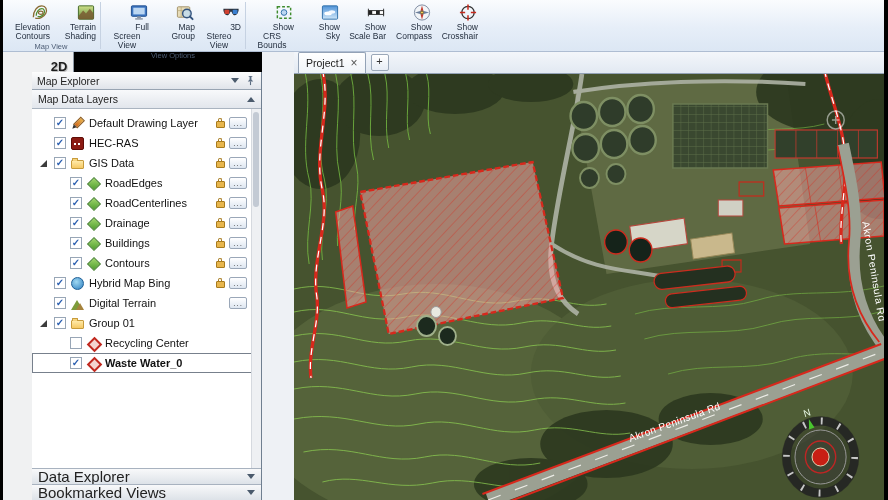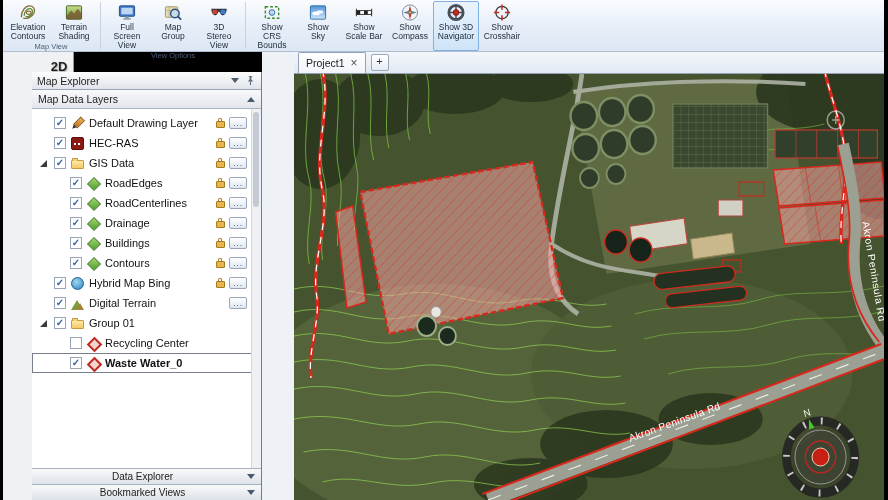--- a/index.html
+++ b/index.html
@@ -3,21 +3,21 @@
 <meta charset="utf-8">
 <style>
   html,body{margin:0;padding:0;}
   body{width:888px;height:500px;overflow:hidden;font-family:"Liberation Sans",sans-serif;background:#000;}
   .app{position:relative;width:888px;height:500px;background:#000;overflow:hidden;}
 
   
   .ribbon{position:absolute;left:3px;top:0;right:4px;height:51px;background:linear-gradient(#fafcfe,#e6eef8 55%,#dce7f4);border-bottom:1px solid #aebdd2;display:flex;align-items:stretch;}
   .rgroup{display:flex;flex-direction:column;padding:1px 2px 0 2px;}
   .rbuttons{display:flex;flex:1;}
-  .rbtn{width:44px;display:flex;flex-direction:column;align-items:center;padding-top:1px;font-size:8.5px;color:#1f2a3a;line-height:9px;text-align:center;border:1px solid transparent;border-radius:2px;cursor:default;}
+  .rbtn{width:44px;display:flex;flex-direction:column;align-items:flex-end;padding-top:1px;font-size:8.5px;color:#1f2a3a;line-height:9px;text-align:center;border:1px solid transparent;border-radius:2px;cursor:default;}
   .rbtn svg{width:20px;height:19px;margin-bottom:1px;flex:none;}
   .rbtn.active{background:linear-gradient(#eaf4fe,#cfe4f9);border-color:#7fb0e0;}
   .rgroup-label{font-size:7.5px;color:#4c5c74;text-align:center;height:10px;line-height:10px;}
   .rsep{width:1px;background:#c6d2e2;margin:2px 1px;}
 
   
   .strip{position:absolute;left:3px;top:52px;width:28px;bottom:0;background:#f0f1f2;border-right:1px solid #8f9aa6;display:flex;flex-direction:column;align-items:center;padding-left:42px;}
   .mode{font-weight:bold;font-size:13px;color:#1d1d1d;text-shadow:1px 1px 0 #c2c2c2;margin-top:4px;height:22px;line-height:22px;cursor:default;}
   .mode.m3d{color:#1a5fae;font-style:italic;text-shadow:1px 1px 0 #9fc3e2;}
   .tool{width:24px;height:22px;display:flex;align-items:center;justify-content:center;margin-top:2px;border:1px solid transparent;border-radius:2px;}
@@ -53,21 +53,21 @@
   .i-bing{background:radial-gradient(circle at 40% 35%,#9fd8f2,#2e7fc0);border:1px solid #1e5f96;border-radius:50%;box-sizing:border-box;}
   .i-terrain::before{content:"";position:absolute;bottom:0;left:0;border-left:6px solid transparent;border-right:6px solid transparent;border-bottom:10px solid #7d9b3a;}
   .i-terrain::after{content:"";position:absolute;bottom:0;left:5px;border-left:4px solid transparent;border-right:4px solid transparent;border-bottom:7px solid #a5823c;}
   .i-redgeom::before{content:"";position:absolute;left:2px;top:2px;width:7px;height:7px;background:#f4d4ce;border:2px solid #c0281e;transform:rotate(45deg);}
   .row .lbl{flex:1;white-space:nowrap;overflow:hidden;}
   .row.selected{outline:1px solid #77808c;outline-offset:-1px;}
   .row.selected .lbl{font-weight:bold;}
   .lock{width:9px;height:7px;background:#e8b64c;border:1px solid #a77b1f;border-radius:1px;position:relative;margin:2px 4px 0 2px;flex:none;box-sizing:border-box;}
   .lock::before{content:"";position:absolute;top:-4px;left:1px;width:4px;height:4px;border:1.5px solid #a77b1f;border-bottom:none;border-radius:3px 3px 0 0;box-sizing:border-box;}
   .more{font-size:8px;line-height:9px;color:#333;border:1px solid #9aa7b8;background:linear-gradient(#fff,#dde6f0);border-radius:2px;padding:0 3px;height:12px;flex:none;font-family:inherit;letter-spacing:1px;}
-  .bbar{height:15px;flex:none;background:linear-gradient(#f8f9fa,#dde2e8);border-top:1px solid #a8b2bf;display:flex;align-items:center;font-size:10px;padding:0 6px;color:#222;text-align:center;}
+  .bbar{height:15px;flex:none;background:linear-gradient(#f8f9fa,#dde2e8);border-top:1px solid #a8b2bf;display:flex;align-items:center;font-size:15px;padding:0 6px;color:#222;}
   .bbar .ttl{flex:1;}
 
   
   .maparea{position:absolute;left:262px;top:52px;right:4px;bottom:0;display:flex;flex-direction:column;background:#eef1f5;padding-left:32px;}
   .tabbar{height:21px;flex:none;background:linear-gradient(#f3f6fa,#e2e9f2);border-bottom:1px solid #93a2b6;display:flex;align-items:flex-end;padding-left:4px;}
   .tab{height:20px;background:linear-gradient(#ffffff,#f0f4f9);border:1px solid #93a2b6;border-bottom:none;border-radius:2px 2px 0 0;display:flex;align-items:center;font-size:10.5px;padding:0 7px;gap:6px;color:#1a1a1a;}
   .tab-close{font-size:12px;color:#555;line-height:1;}
   .addtab{width:16px;height:15px;border:1px solid #9aa7b8;background:linear-gradient(#fff,#e7edf5);border-radius:2px;margin:0 0 2px 5px;font-size:11px;line-height:13px;text-align:center;color:#333;}
   .viewport{flex:1;position:relative;background:#46532f;}
   .viewport svg.mapsvg{position:absolute;inset:0;width:100%;height:100%;display:block;}
@@ -184,29 +184,20 @@
         </div>
         <div class="rbtn">
           <svg viewBox="0 0 20 20">
               <circle cx="10" cy="10" r="8" fill="#f2f5f8" stroke="#7c8aa0"></circle>
               <path d="M10,2.5 L12,10 L10,17.5 L8,10 Z" fill="#c43a2c"></path>
               <path d="M2.5,10 L10,8 L17.5,10 L10,12 Z" fill="#6b7f9c"></path>
               <circle cx="10" cy="10" r="1.4" fill="#ffd76e" stroke="#8a6b1f"></circle>
             </svg>
           <span>Show</span>
           <span>Compass</span>
-        </div>
-        <div class="rbtn active">
-          <svg viewBox="0 0 20 20">
-              <circle cx="10" cy="10" r="7.5" fill="none" stroke="#4a4f57" stroke-width="3"></circle>
-              <path d="M10,2.5 V17.5 M2.5,10 H17.5" stroke="#4a4f57" stroke-width="1.6"></path>
-              <circle cx="10" cy="10" r="3" fill="#c8291c" stroke="#7e150d"></circle>
-            </svg>
-          <span>Show 3D</span>
-          <span>Navigator</span>
         </div>
         <div class="rbtn">
           <svg viewBox="0 0 20 20">
               <circle cx="10" cy="10" r="6.5" fill="none" stroke="#333" stroke-width="1.4"></circle>
               <path d="M10,1.5 V7 M10,13 V18.5 M1.5,10 H7 M13,10 H18.5" stroke="#c8291c" stroke-width="1.6"></path>
             </svg>
           <span>Show</span>
           <span>Crosshair</span>
         </div>
       </div>

